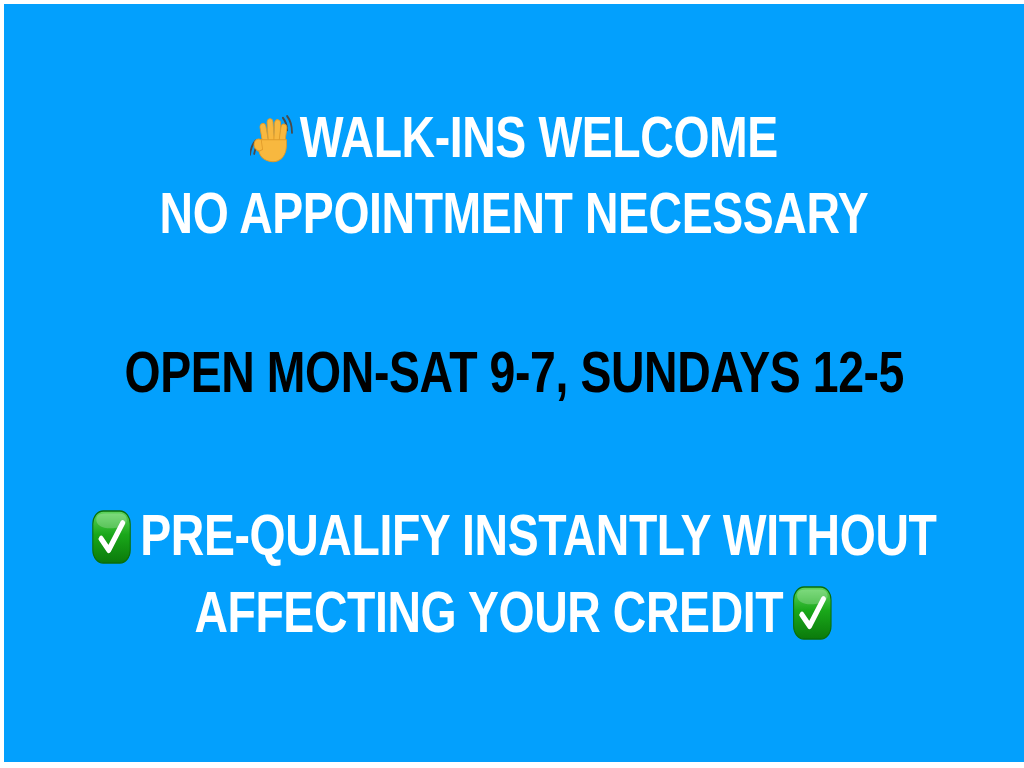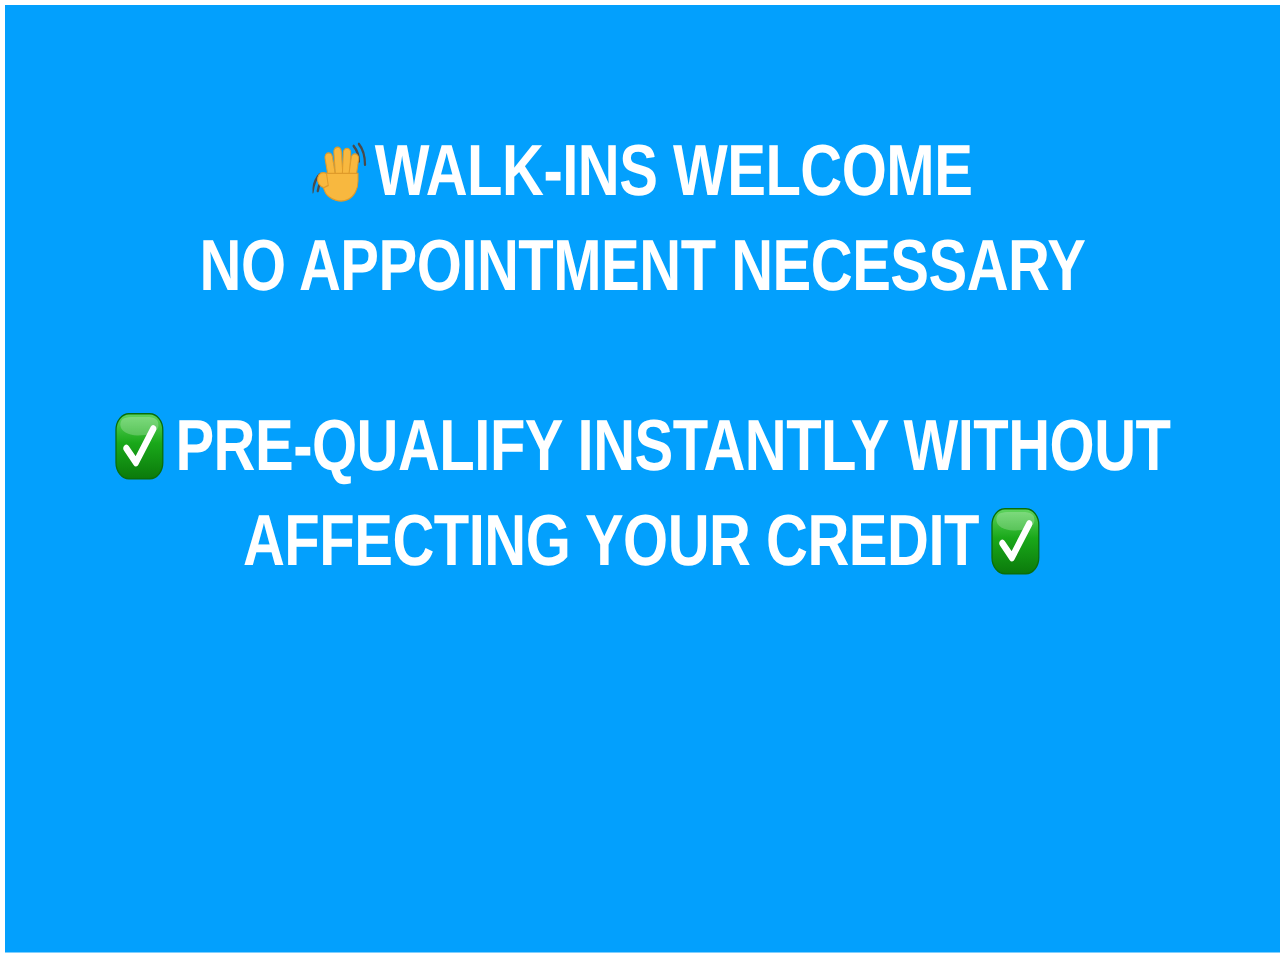--- a/index.html
+++ b/index.html
@@ -23,20 +23,21 @@
   #canvas {
     position: relative;
     width: 100%;
     height: 100%;
     background: #03a0fd;
     display: flex;
     flex-direction: column;
     align-items: center;
     justify-content: flex-start;
     overflow: hidden;
+    gap: 19px;
   }
 
   .line {
     width: 100%;
     text-align: center;
     font-family: "Liberation Sans Narrow", "Liberation Sans", sans-serif;
     font-weight: bold;
     font-stretch: condensed;
     line-height: 1.0;
     white-space: nowrap;
@@ -108,20 +109,25 @@
           </svg>
         </span><span>WALK-INS WELCOME</span>
       </div>
 
       <div id="line-noappt" class="line white">
         <span>NO APPOINTMENT NECESSARY</span>
       </div>
 
     </div>
 
+    <div id="block-hours">
+      <div id="line-hours" class="line black">
+        <span>OPEN MON-SAT 9-7, SUNDAYS 12-5</span>
+      </div>
+    </div>
 
     <div id="block-prequal">
 
       <div id="line-prequal1" class="line white">
         <span class="emoji check-emoji check-lead">
           <svg viewBox="0 0 60 64" width="52" height="56" aria-hidden="true">
             <defs>
               <linearGradient id="gcheck1" x1="0" y1="0" x2="0" y2="1">
                 <stop offset="0%" stop-color="#5fd45f"></stop>
                 <stop offset="45%" stop-color="#1aa81a"></stop>

